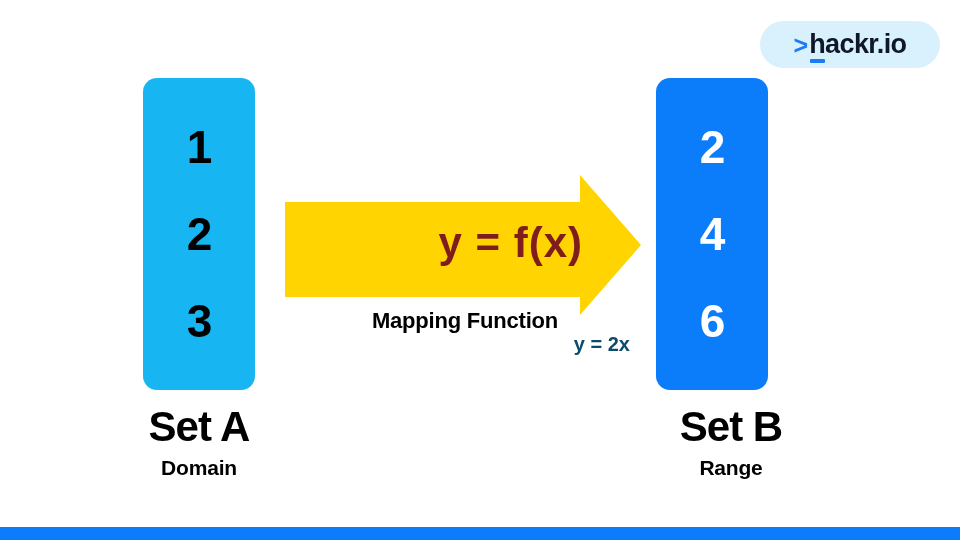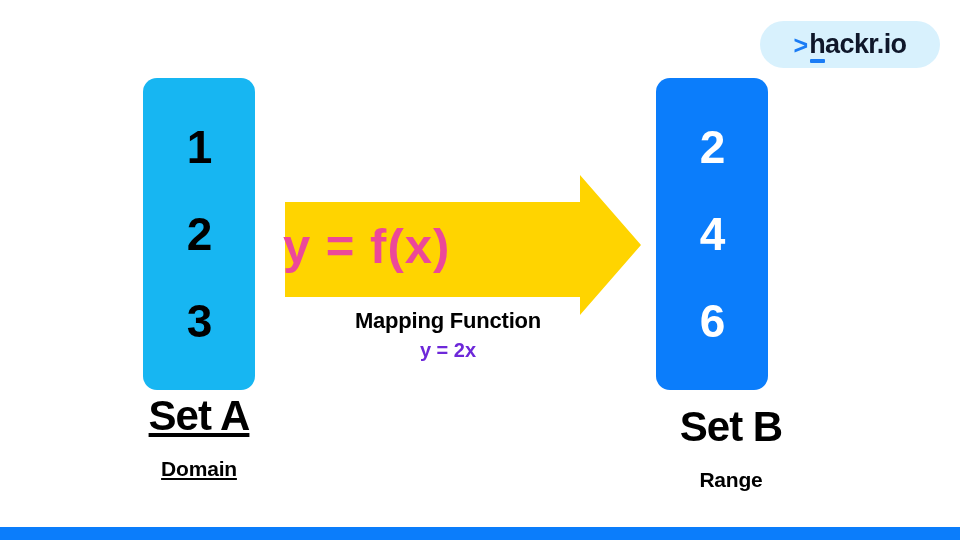--- a/index.html
+++ b/index.html
@@ -98,81 +98,81 @@
   }
   .set-a .set-el { color: #000000; }
   .set-b .set-el { color: #ffffff; }
 
   
   .set-caption {
     position: absolute;
     text-align: center;
     width: 240px;
   }
-  .set-caption.cap-a { left: 79px; top: 394px; text-decoration: underline; }
+  .set-caption.cap-a { left: 79px; top: 405px; }
   .set-caption.cap-b { left: 611px; top: 405px; }
   .caption-title {
     font-size: 42px;
     font-weight: 700;
     color: #000000;
     line-height: 1.05;
     letter-spacing: -1px;
   }
   .caption-sub {
     font-size: 21px;
     font-weight: 700;
     color: #000000;
     line-height: 1.05;
-    margin-top: 20px;
+    margin-top: 8px;
     letter-spacing: -0.2px;
   }
 
   
   .arrow-wrap {
     position: absolute;
     left: 283px;
     top: 172px;
     width: 360px;
     height: 146px;
   }
   .arrow-wrap svg { display: block; }
   .arrow-label {
     position: absolute;
     left: 283px;
     top: 222px;
     width: 300px;
-    text-align: left;
-    font-size: 49px;
-    font-weight: 700;
-    color: #ec4899;
+    text-align: right;
+    font-size: 42px;
+    font-weight: 700;
+    color: #7f1d1d;
     line-height: 1;
     letter-spacing: 1px;
   }
 
   
   .mapping-caption {
     position: absolute;
-    left: 283px;
+    left: 300px;
     top: 308px;
     width: 330px;
     text-align: center;
   }
   .mapping-title {
     font-size: 22px;
     font-weight: 700;
     color: #000000;
     line-height: 1.15;
     letter-spacing: -0.2px;
   }
   .mapping-eq {
     font-size: 20px;
     font-weight: 700;
-    color: #6d28d9;
+    color: #0c4a6e;
     line-height: 1.15;
-    margin-top: 6px;
+    text-align: right;
   }
 
   
   .footer-bar {
     position: absolute;
     left: 0;
     top: 527px;
     width: 960px;
     height: 13px;
     background: #0b7dfb;

